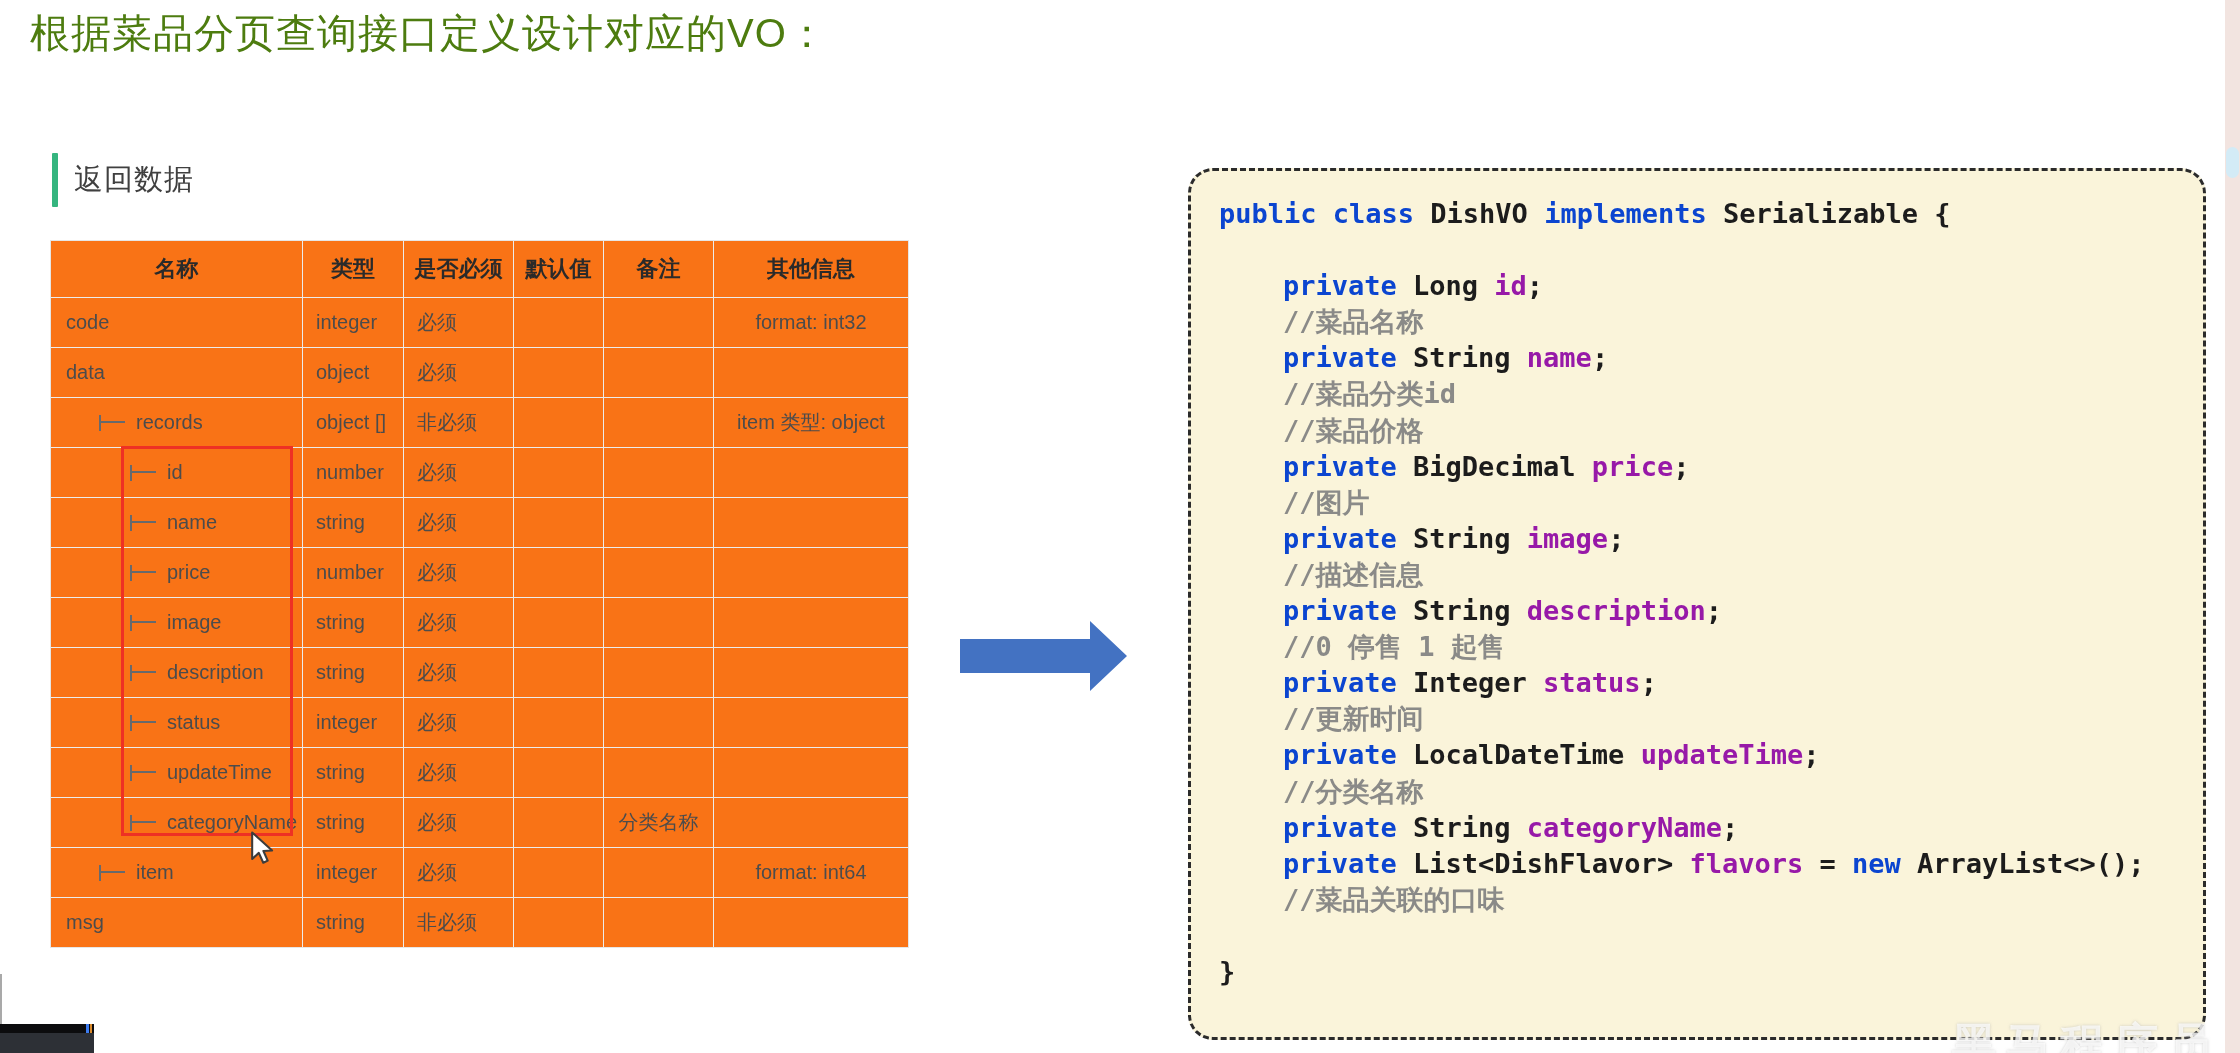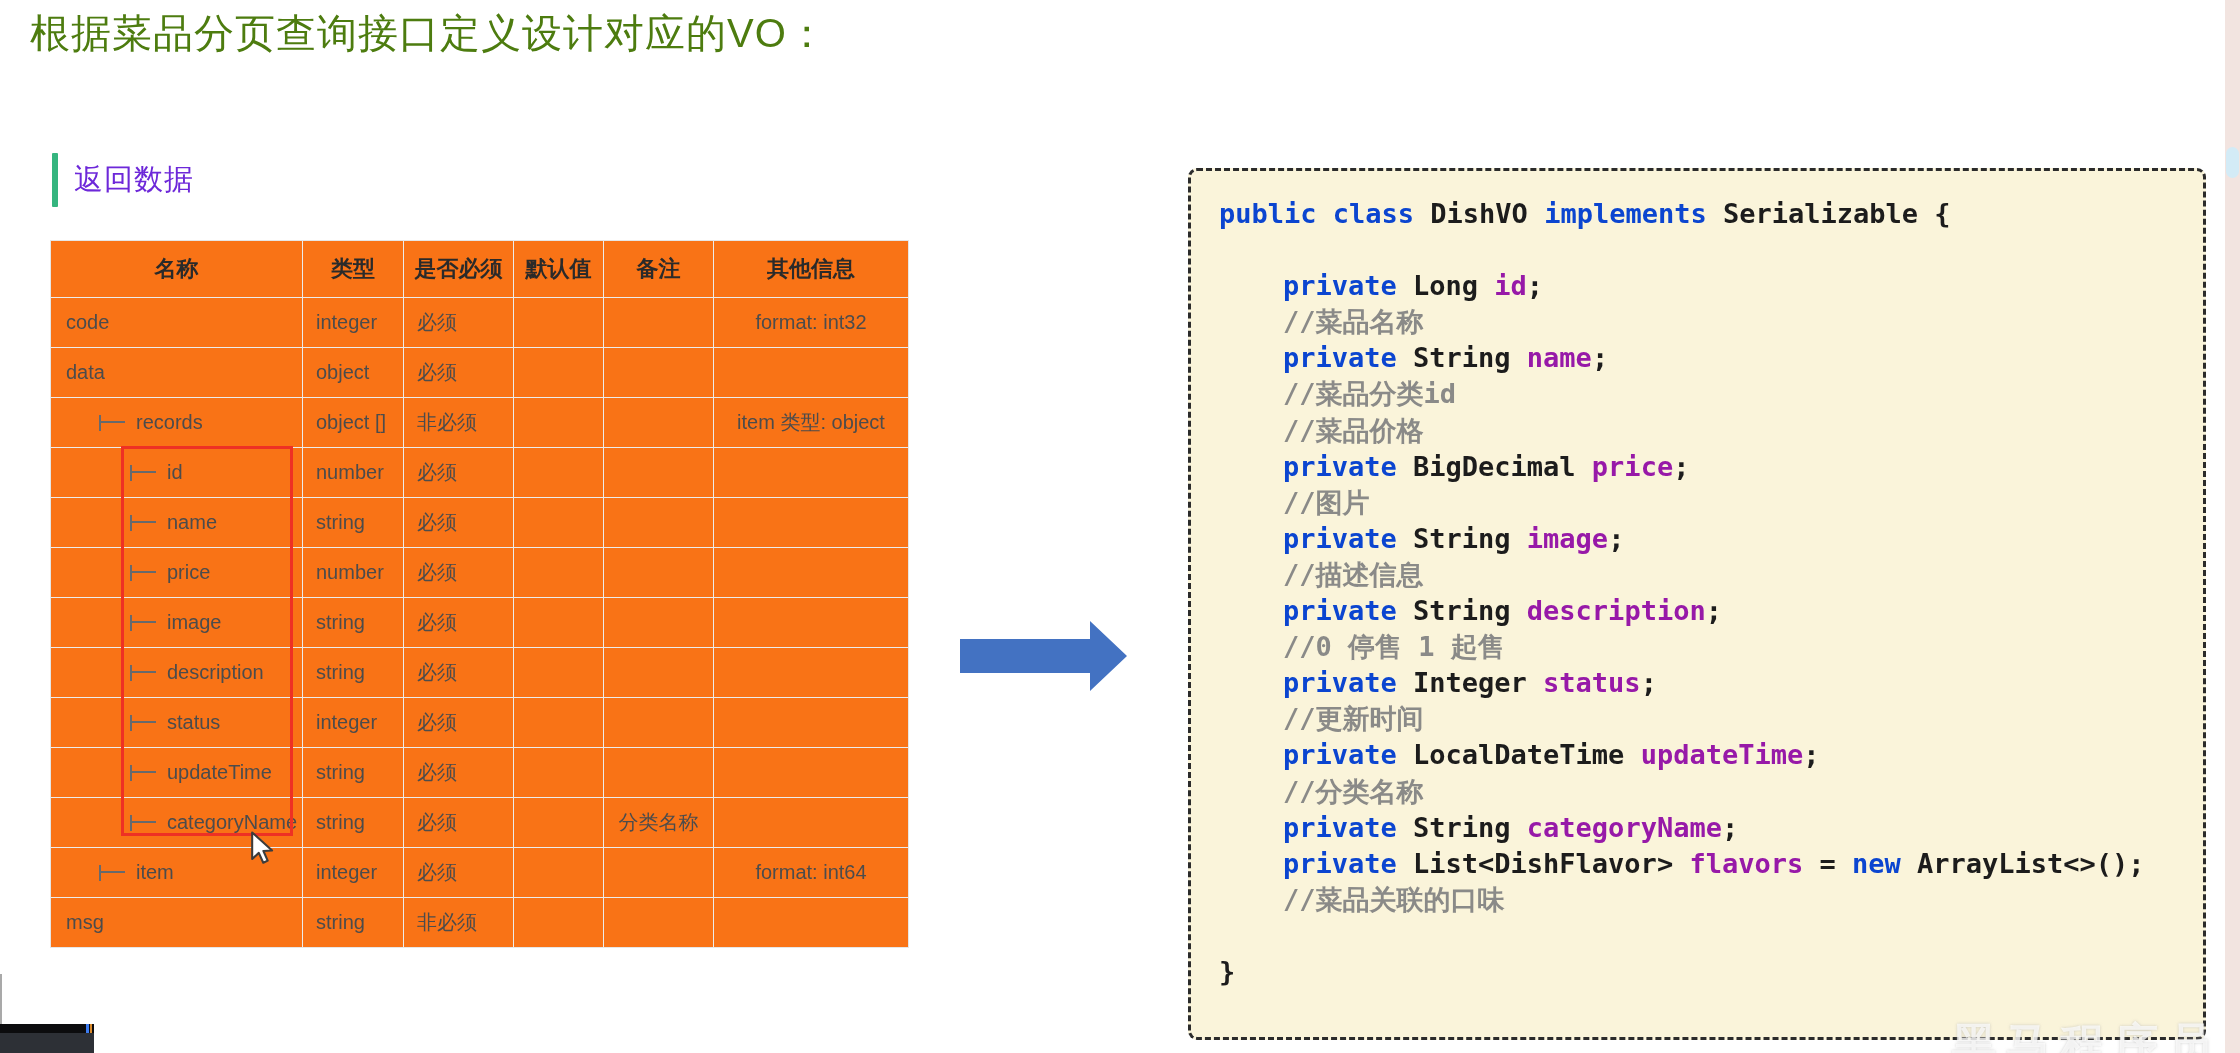--- a/index.html
+++ b/index.html
@@ -22,21 +22,21 @@
   
   .section-heading {
     position:absolute; left:52px; top:152px;
     display:flex; align-items:center; height:56px;
   }
   .accent-bar {
     width:6px; height:54px; background:#35b57f; border-radius:1px;
     display:inline-block;
   }
   .section-label {
-    margin-left:16px; font-size:29px; color:#6d28d9; letter-spacing:1px;
+    margin-left:16px; font-size:29px; color:#404040; letter-spacing:1px;
   }
 
   
   .api-table {
     position:absolute; left:50px; top:240px; width:859px;
     border:1px solid #e6e6e6; background:#f97316;
     color:#4c4c4c;
   }
   .thead, .tr {
     display:grid;
@@ -81,21 +81,21 @@
   
   .cursor { position:absolute; left:249px; top:831px; z-index:9; }
 
   
   .arrow-svg { position:absolute; left:960px; top:620px; }
 
   
   .code-box {
     position:absolute; left:1188px; top:168px; width:1018px; height:872px;
     background:#faf4da;
-    border:3px dashed #2b2b2b; border-radius:9px;
+    border:3px dashed #2b2b2b; border-radius:25px;
     padding:25px 10px 0 28px;
     font-family:"DejaVu Sans Mono", monospace;
     font-size:27px; line-height:36.1px; font-weight:600;
     color:#1c1c1c; white-space:nowrap; overflow:hidden;
   }
   .code-line { height:36.1px; }
   .code-line.ind { padding-left:64px; }
   .tok-k { color:#0b45d0; }
   .tok-p { color:#1c1c1c; }
   .tok-f { color:#9719a8; }

